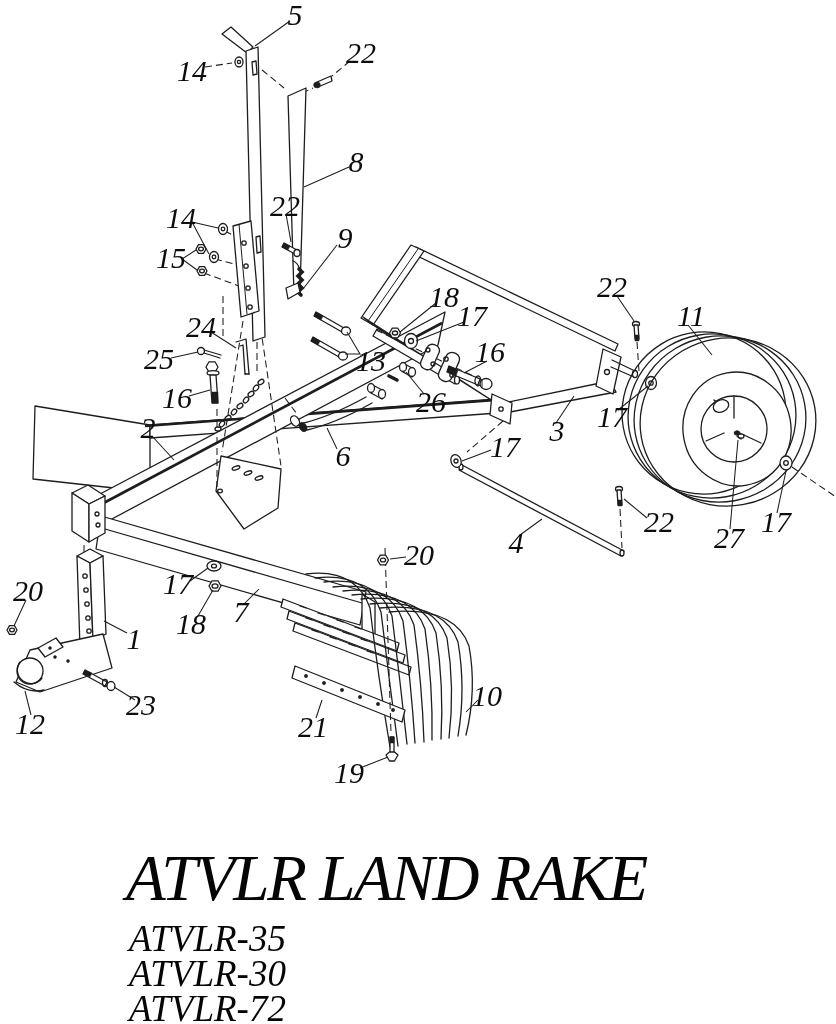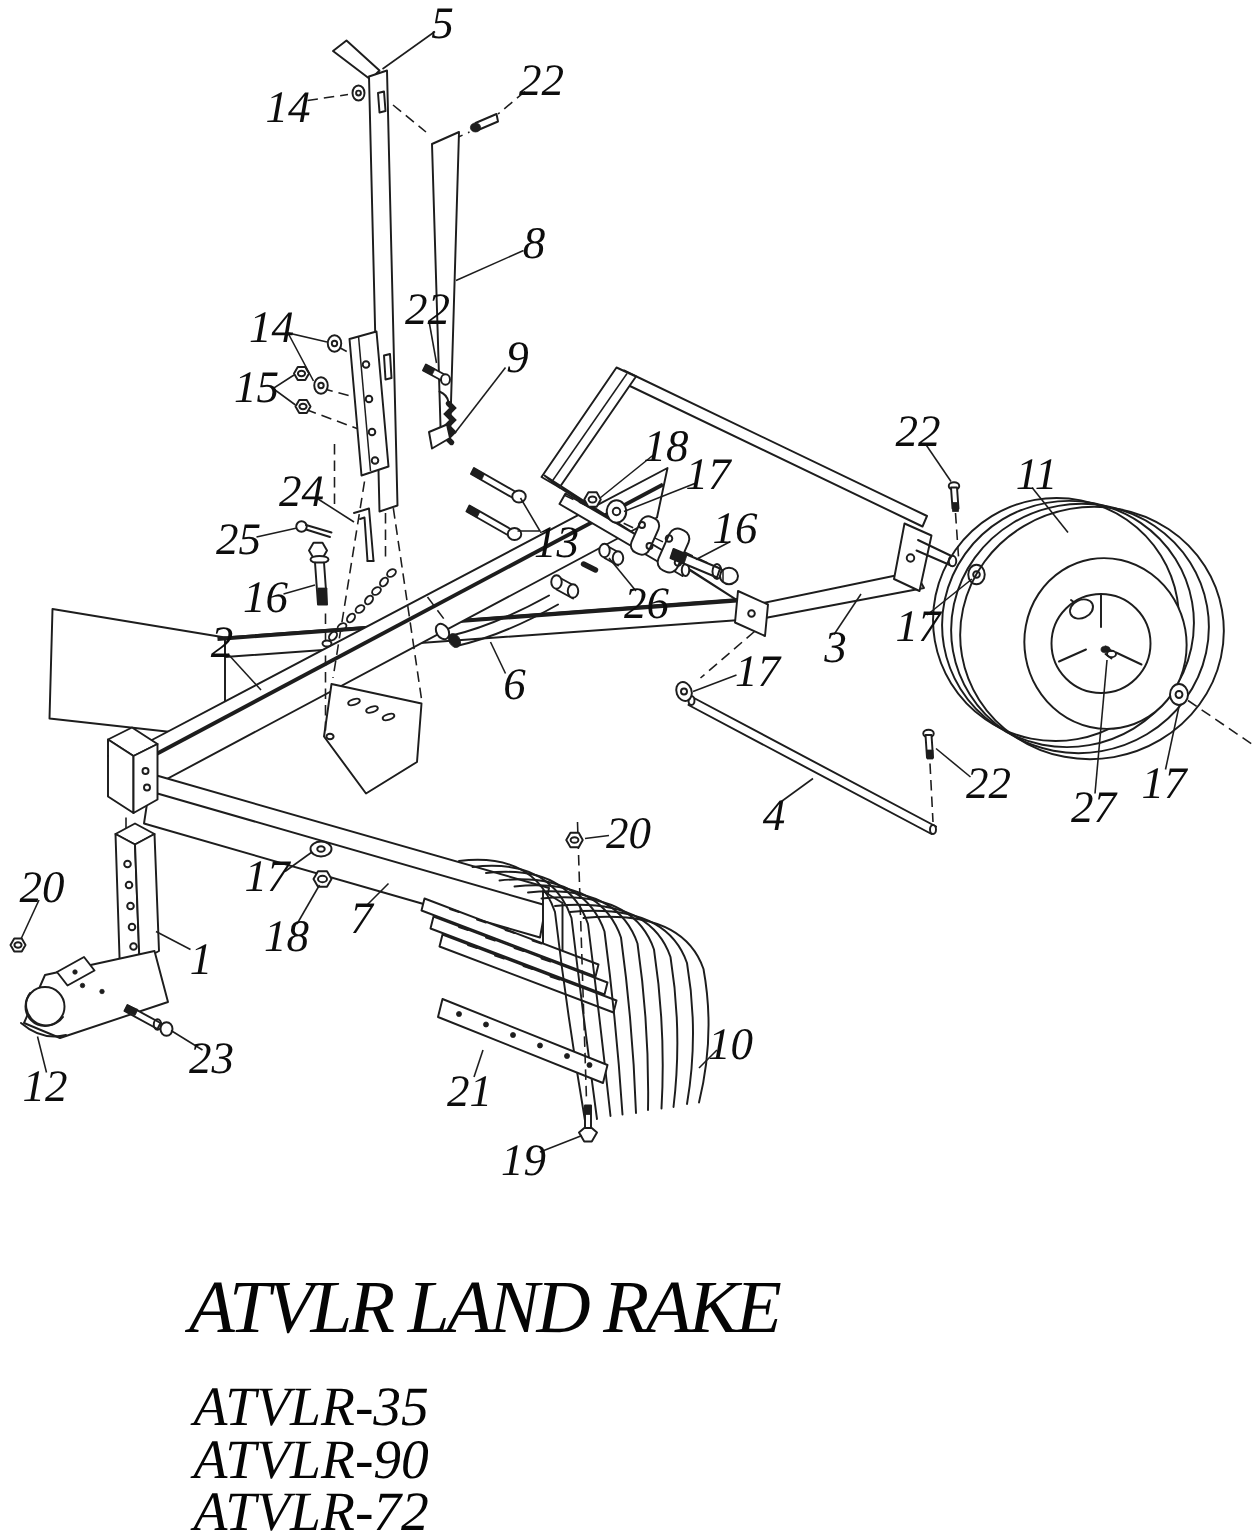--- a/index.html
+++ b/index.html
@@ -8,21 +8,21 @@
   svg{position:absolute;left:0;top:0;}
   .ln{fill:none;stroke:#1d1d1d;stroke-width:1.3;stroke-linecap:round;stroke-linejoin:round;}
   .thin{fill:none;stroke:#1d1d1d;stroke-width:1;}
   .thick{fill:none;stroke:#1d1d1d;stroke-width:2.6;}
   .wh{fill:#ffffff;stroke:#1d1d1d;stroke-width:1.3;stroke-linejoin:round;}
   .dk{fill:#1d1d1d;stroke:#1d1d1d;stroke-width:0.5;}
   .dkl{fill:none;stroke:#1d1d1d;stroke-width:3.6;stroke-linecap:round;}
   .dash{fill:none;stroke:#1d1d1d;stroke-width:1.05;stroke-dasharray:7 4;}
   .leader{fill:none;stroke:#1d1d1d;stroke-width:1.05;}
   .callout{font:italic 30px "Liberation Serif",serif;fill:#0d0d0d;text-anchor:middle;}
-  .title{position:absolute;left:126px;top:846px;font-style:italic;font-size:50px;
+  .title{position:absolute;left:126px;top:846px;font-style:italic;font-size:65px;
          line-height:1;letter-spacing:-2px;color:#050505;white-space:nowrap;}
   .models{position:absolute;left:129px;top:921px;font-style:italic;font-size:37px;
           line-height:35px;color:#050505;}
 </style>
 </head>
 <body>
 
 <div class="canvas">
 <svg width="836" height="1024" viewBox="0 0 836 1024">
 
@@ -411,16 +411,16 @@
         <text x="141" y="715" class="callout">23</text>
         <text x="313" y="737" class="callout">21</text>
         <text x="487" y="706" class="callout">10</text>
         <text x="349" y="783" class="callout">19</text>
       </g>
 </svg>
 
 <div class="title">ATVLR LAND RAKE</div>
 <div class="models">
   <div>ATVLR-35</div>
-  <div>ATVLR-90</div>
+  <div>ATVLR-30</div>
   <div>ATVLR-72</div>
 </div>
 </div>
 
 </body></html>

